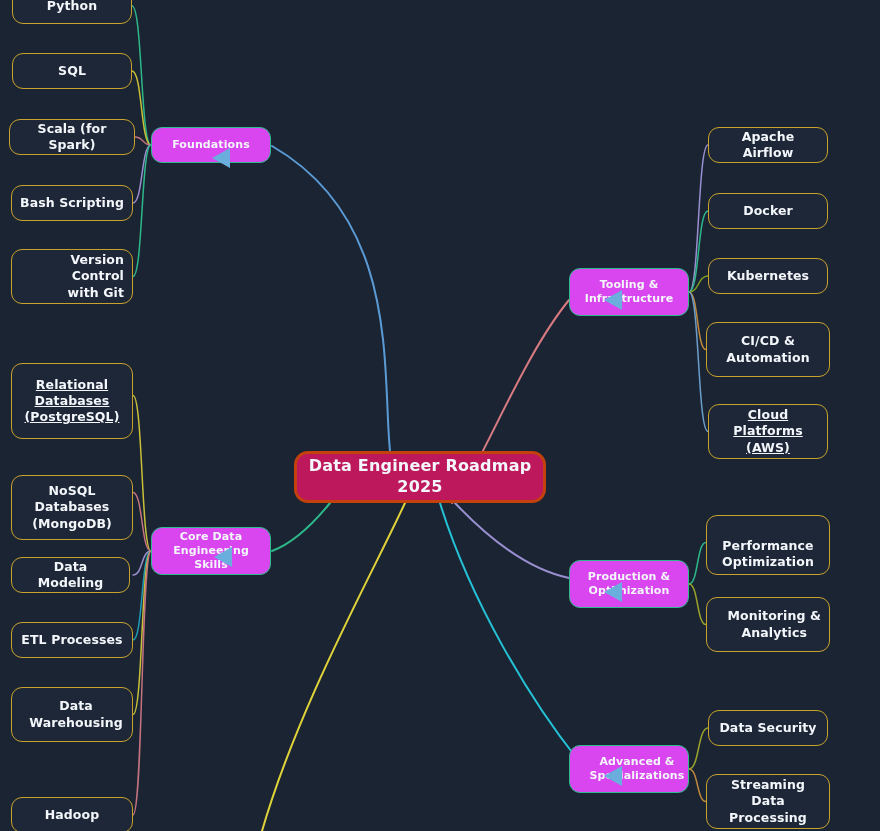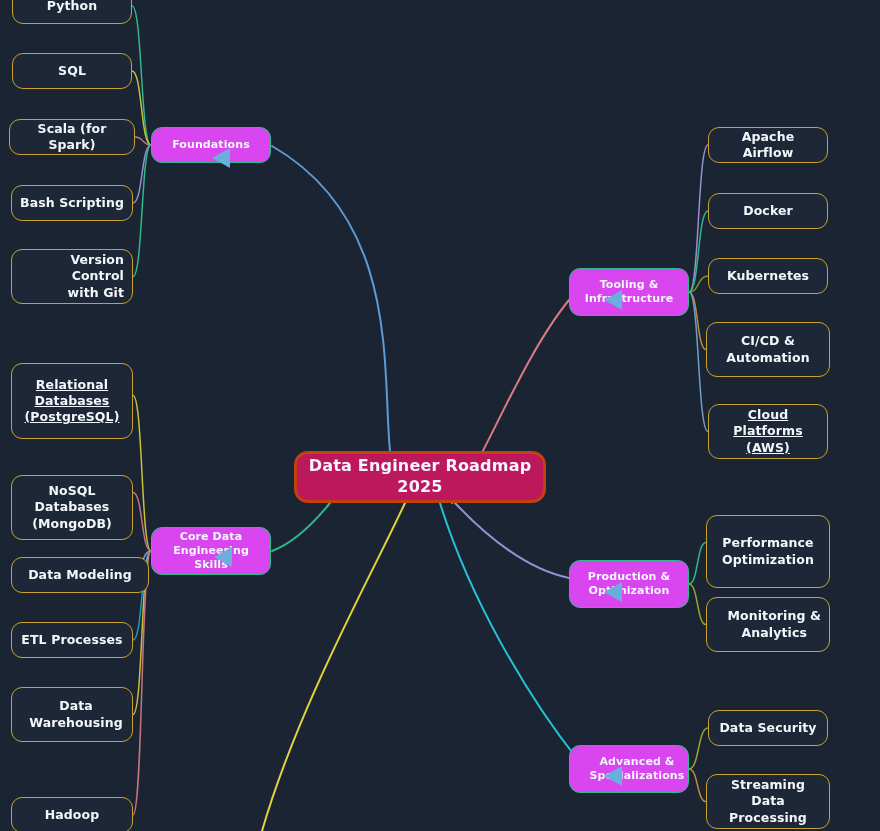--- a/index.html
+++ b/index.html
@@ -120,21 +120,21 @@
       </div>
       <div class="node node-branch" style="left: 151px; top: 127px; width: 120px; height: 36px;">
         <span>Foundations</span>
       </div>
       <div class="node node-leaf" style="left: 11px; top: 363px; width: 122px; height: 76px; text-decoration: underline;">
         <span>Relational<br>Databases<br>(PostgreSQL)</span>
       </div>
       <div class="node node-leaf" style="left: 11px; top: 460px; width: 122px; height: 65px; margin-top: 15px;">
         <span>NoSQL<br>Databases<br>(MongoDB)</span>
       </div>
-      <div class="node node-leaf" style="left: 11px; top: 557px; width: 138px; height: 36px;">
+      <div class="node node-leaf" style="left: 11px; top: 557px; width: 119px; height: 36px;">
         <span>Data Modeling</span>
       </div>
       <div class="node node-leaf" style="left: 11px; top: 622px; width: 122px; height: 36px;">
         <span>ETL Processes</span>
       </div>
       <div class="node node-leaf" style="left: 11px; top: 687px; width: 122px; height: 55px; padding-left: 16px;">
         <span>Data<br>Warehousing</span>
       </div>
       <div class="node node-leaf" style="left: 11px; top: 797px; width: 122px; height: 36px;">
         <span>Hadoop</span>
@@ -153,21 +153,21 @@
       </div>
       <div class="node node-leaf" style="left: 706px; top: 322px; width: 124px; height: 55px;">
         <span>CI/CD &amp;<br>Automation</span>
       </div>
       <div class="node node-leaf" style="left: 708px; top: 404px; width: 120px; height: 55px; text-decoration: underline;">
         <span>Cloud Platforms<br>(AWS)</span>
       </div>
       <div class="node node-branch" style="left: 569px; top: 268px; width: 120px; height: 48px;">
         <span>Tooling &amp;<br>Infrastructure</span>
       </div>
-      <div class="node node-leaf" style="left: 706px; top: 515px; width: 124px; height: 73px;">
+      <div class="node node-leaf" style="left: 706px; top: 515px; width: 124px; height: 60px; align-items: flex-end;">
         <span>Performance<br>Optimization</span>
       </div>
       <div class="node node-leaf" style="left: 706px; top: 597px; width: 124px; height: 55px; justify-content: flex-end;">
         <span>Monitoring &amp;<br>Analytics</span>
       </div>
       <div class="node node-branch" style="left: 569px; top: 560px; width: 120px; height: 48px;">
         <span>Production &amp;<br>Optimization</span>
       </div>
       <div class="node node-leaf" style="left: 708px; top: 710px; width: 120px; height: 36px;">
         <span>Data Security</span>

